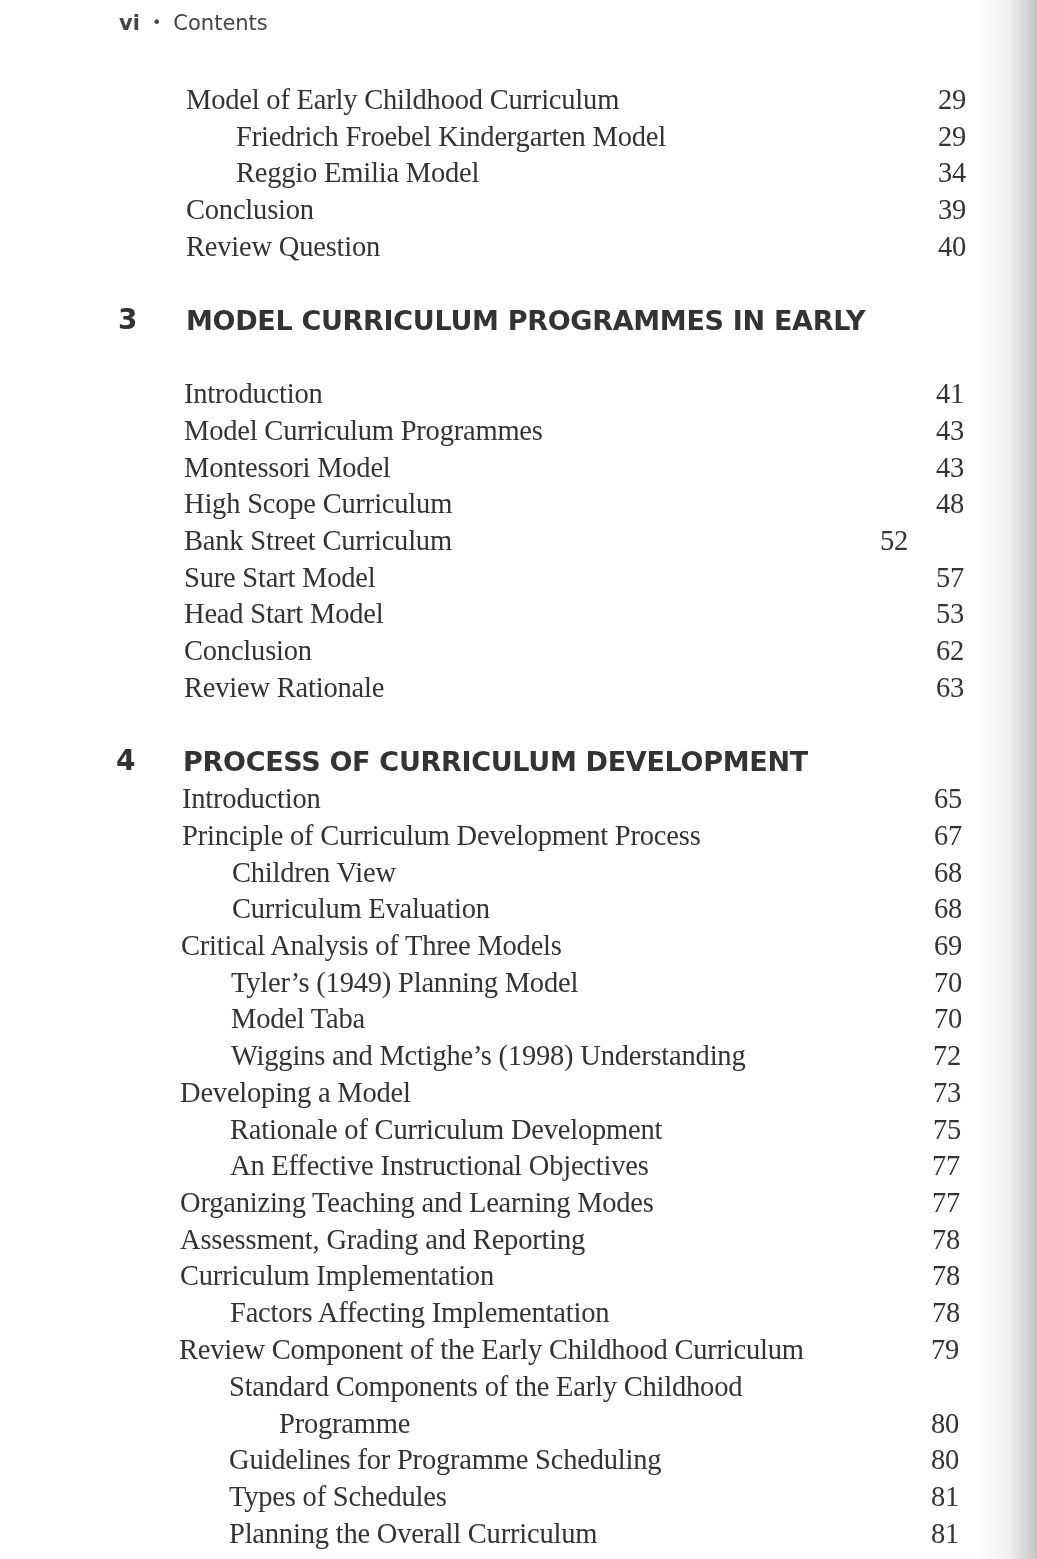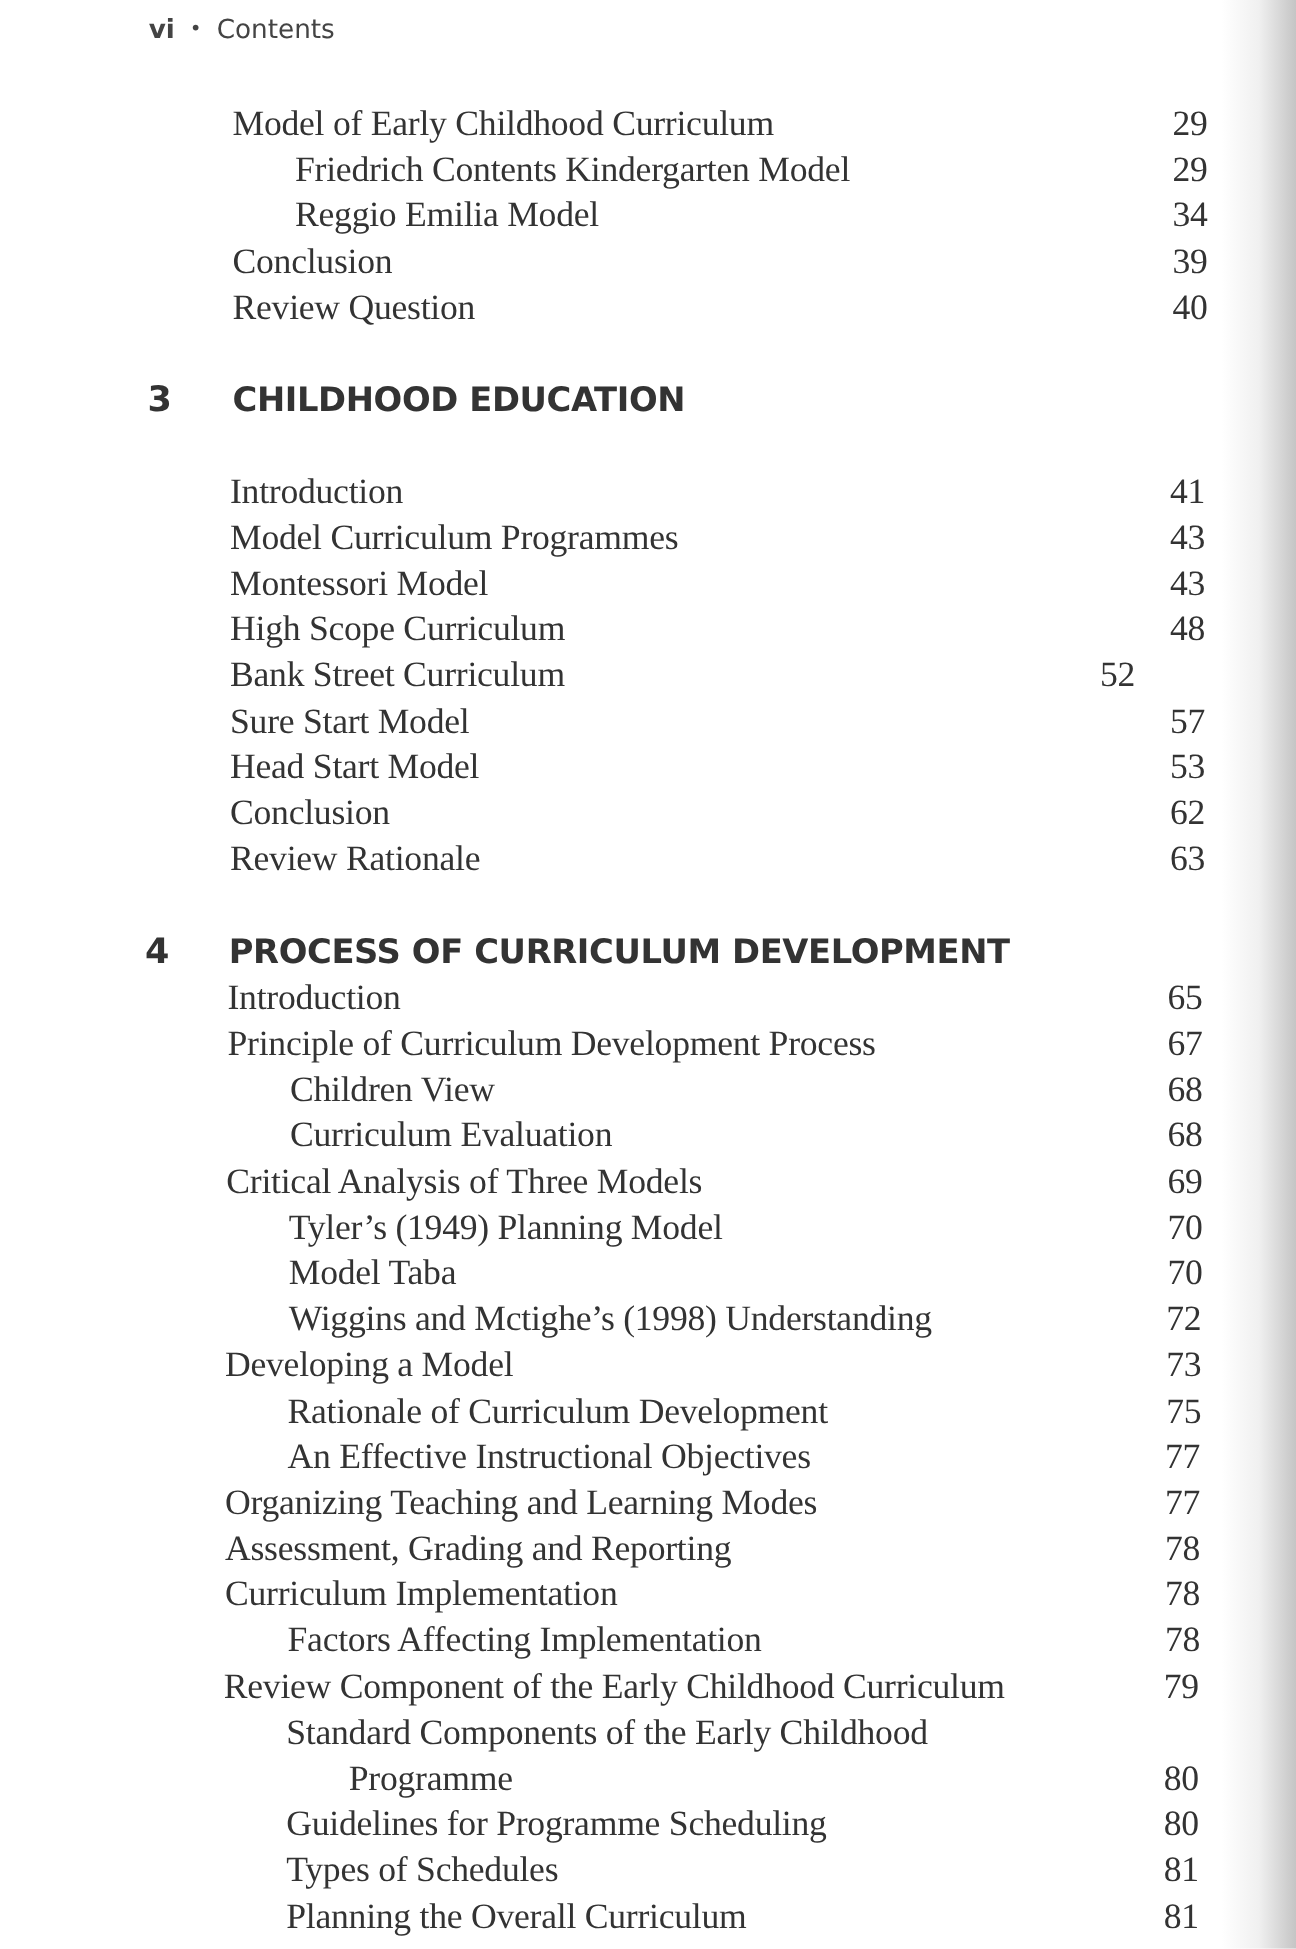--- a/index.html
+++ b/index.html
@@ -35,32 +35,32 @@
 <body>
 
 <div class="running-head">
   <span class="folio">vi</span><span class="dot">•</span><span>Contents</span>
 </div>
 
 <div class="toc">
 
   <div class="row" style="left:186px;top:84px"><span>Model of Early Childhood Curriculum</span></div>
   <div class="row" style="left:938px;top:84px">29</div>
-  <div class="row" style="left:236px;top:121px"><span>Friedrich Contents Kindergarten Model</span></div>
+  <div class="row" style="left:236px;top:121px"><span>Friedrich Froebel Kindergarten Model</span></div>
   <div class="row" style="left:938px;top:121px">29</div>
   <div class="row" style="left:236px;top:157px"><span>Reggio Emilia Model</span></div>
   <div class="row" style="left:938px;top:157px">34</div>
   <div class="row" style="left:186px;top:194px"><span>Conclusion</span></div>
   <div class="row" style="left:938px;top:194px">39</div>
   <div class="row" style="left:186px;top:231px"><span>Review Question</span></div>
   <div class="row" style="left:938px;top:231px">40</div>
 
   <div class="chap-num" style="left:118px;top:303px">3</div>
   <div class="chap-title" style="left:186px;top:303px">
-    <div>CHILDHOOD EDUCATION</div>
+    <div>MODEL CURRICULUM PROGRAMMES IN EARLY</div>
   </div>
   <div class="row" style="left:184px;top:378px">Introduction</div>
   <div class="row" style="left:936px;top:378px">41</div>
   <div class="row" style="left:184px;top:415px">Model Curriculum Programmes</div>
   <div class="row" style="left:936px;top:415px">43</div>
   <div class="row" style="left:184px;top:452px">Montessori Model</div>
   <div class="row" style="left:936px;top:452px">43</div>
   <div class="row" style="left:184px;top:488px">High Scope Curriculum</div>
   <div class="row" style="left:936px;top:488px">48</div>
   <div class="row" style="left:184px;top:525px">Bank Street Curriculum</div>

